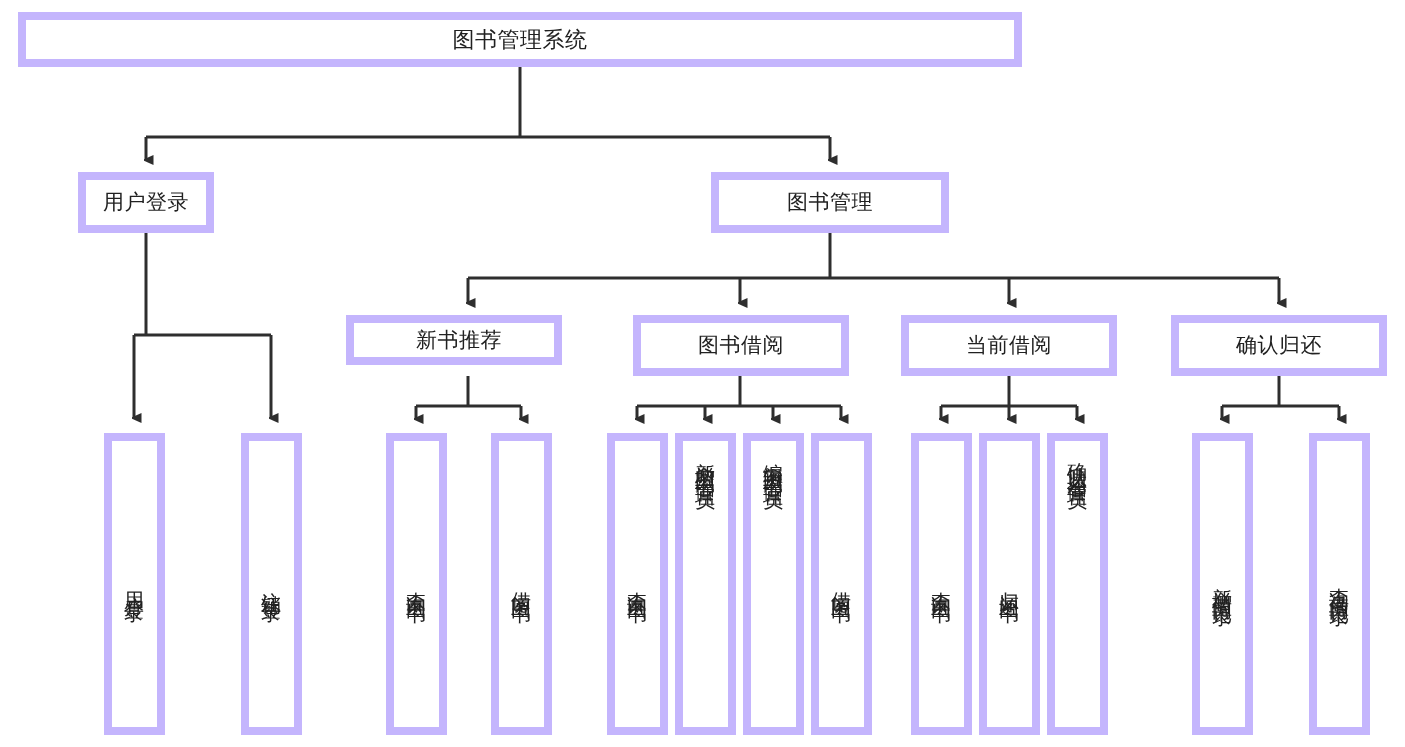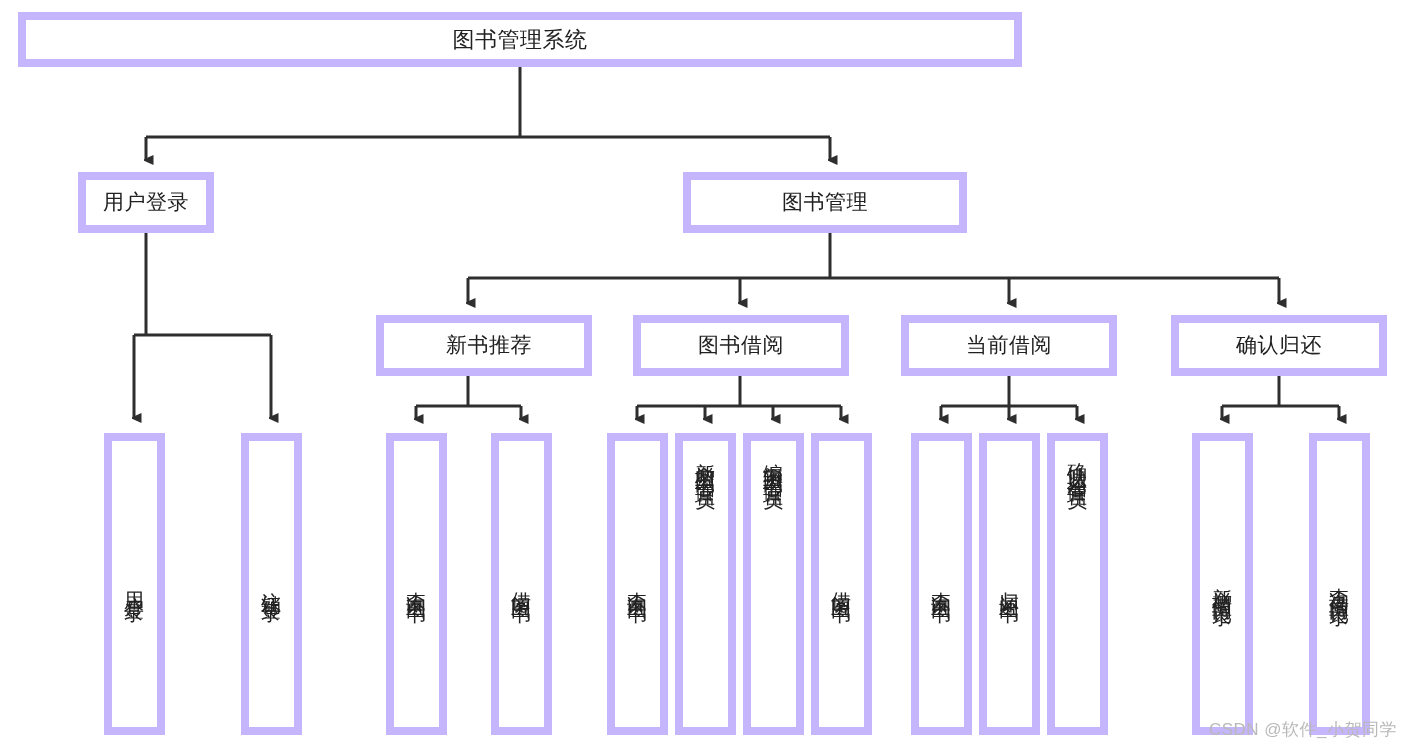--- a/index.html
+++ b/index.html
@@ -132,25 +132,25 @@
     </g>
   </svg>
 
   <div class="node root" style="left:18px; top:12px; width:1004px; height:55px;">
     <span class="label">图书管理系统</span>
   </div>
 
   <div class="node lvl2" style="left:78px; top:172px; width:136px; height:61px;">
     <span class="label">用户登录</span>
   </div>
-  <div class="node lvl2" style="left:683px; top:172px; width:284px; height:61px;">
+  <div class="node lvl2" style="left:711px; top:172px; width:238px; height:61px;">
     <span class="label">图书管理</span>
   </div>
 
-  <div class="node lvl3" style="left:376px; top:315px; width:216px; height:61px;padding-left:10px;">
+  <div class="node lvl3" style="left:346px; top:315px; width:216px; height:50px;padding-left:10px;">
     <span class="label">新书推荐</span>
   </div>
   <div class="node lvl3" style="left:633px; top:315px; width:216px; height:61px;">
     <span class="label">图书借阅</span>
   </div>
   <div class="node lvl3" style="left:901px; top:315px; width:216px; height:61px;">
     <span class="label">当前借阅</span>
   </div>
   <div class="node lvl3" style="left:1171px; top:315px; width:216px; height:61px;">
     <span class="label">确认归还</span>
@@ -193,15 +193,14 @@
     <span class="label">确认归还（管理员）</span>
   </div>
 
   <div class="node leaf centered" style="left:1192px; top:433px; width:61px; height:302px;">
     <span class="label">新增借阅记录</span>
   </div>
   <div class="node leaf centered" style="left:1309px; top:433px; width:61px; height:302px;">
     <span class="label">查询借阅记录</span>
   </div>
 
-  <div class="watermark">CSDN @软件_小贺同学</div>
 
 </div>
 
 </body></html>

